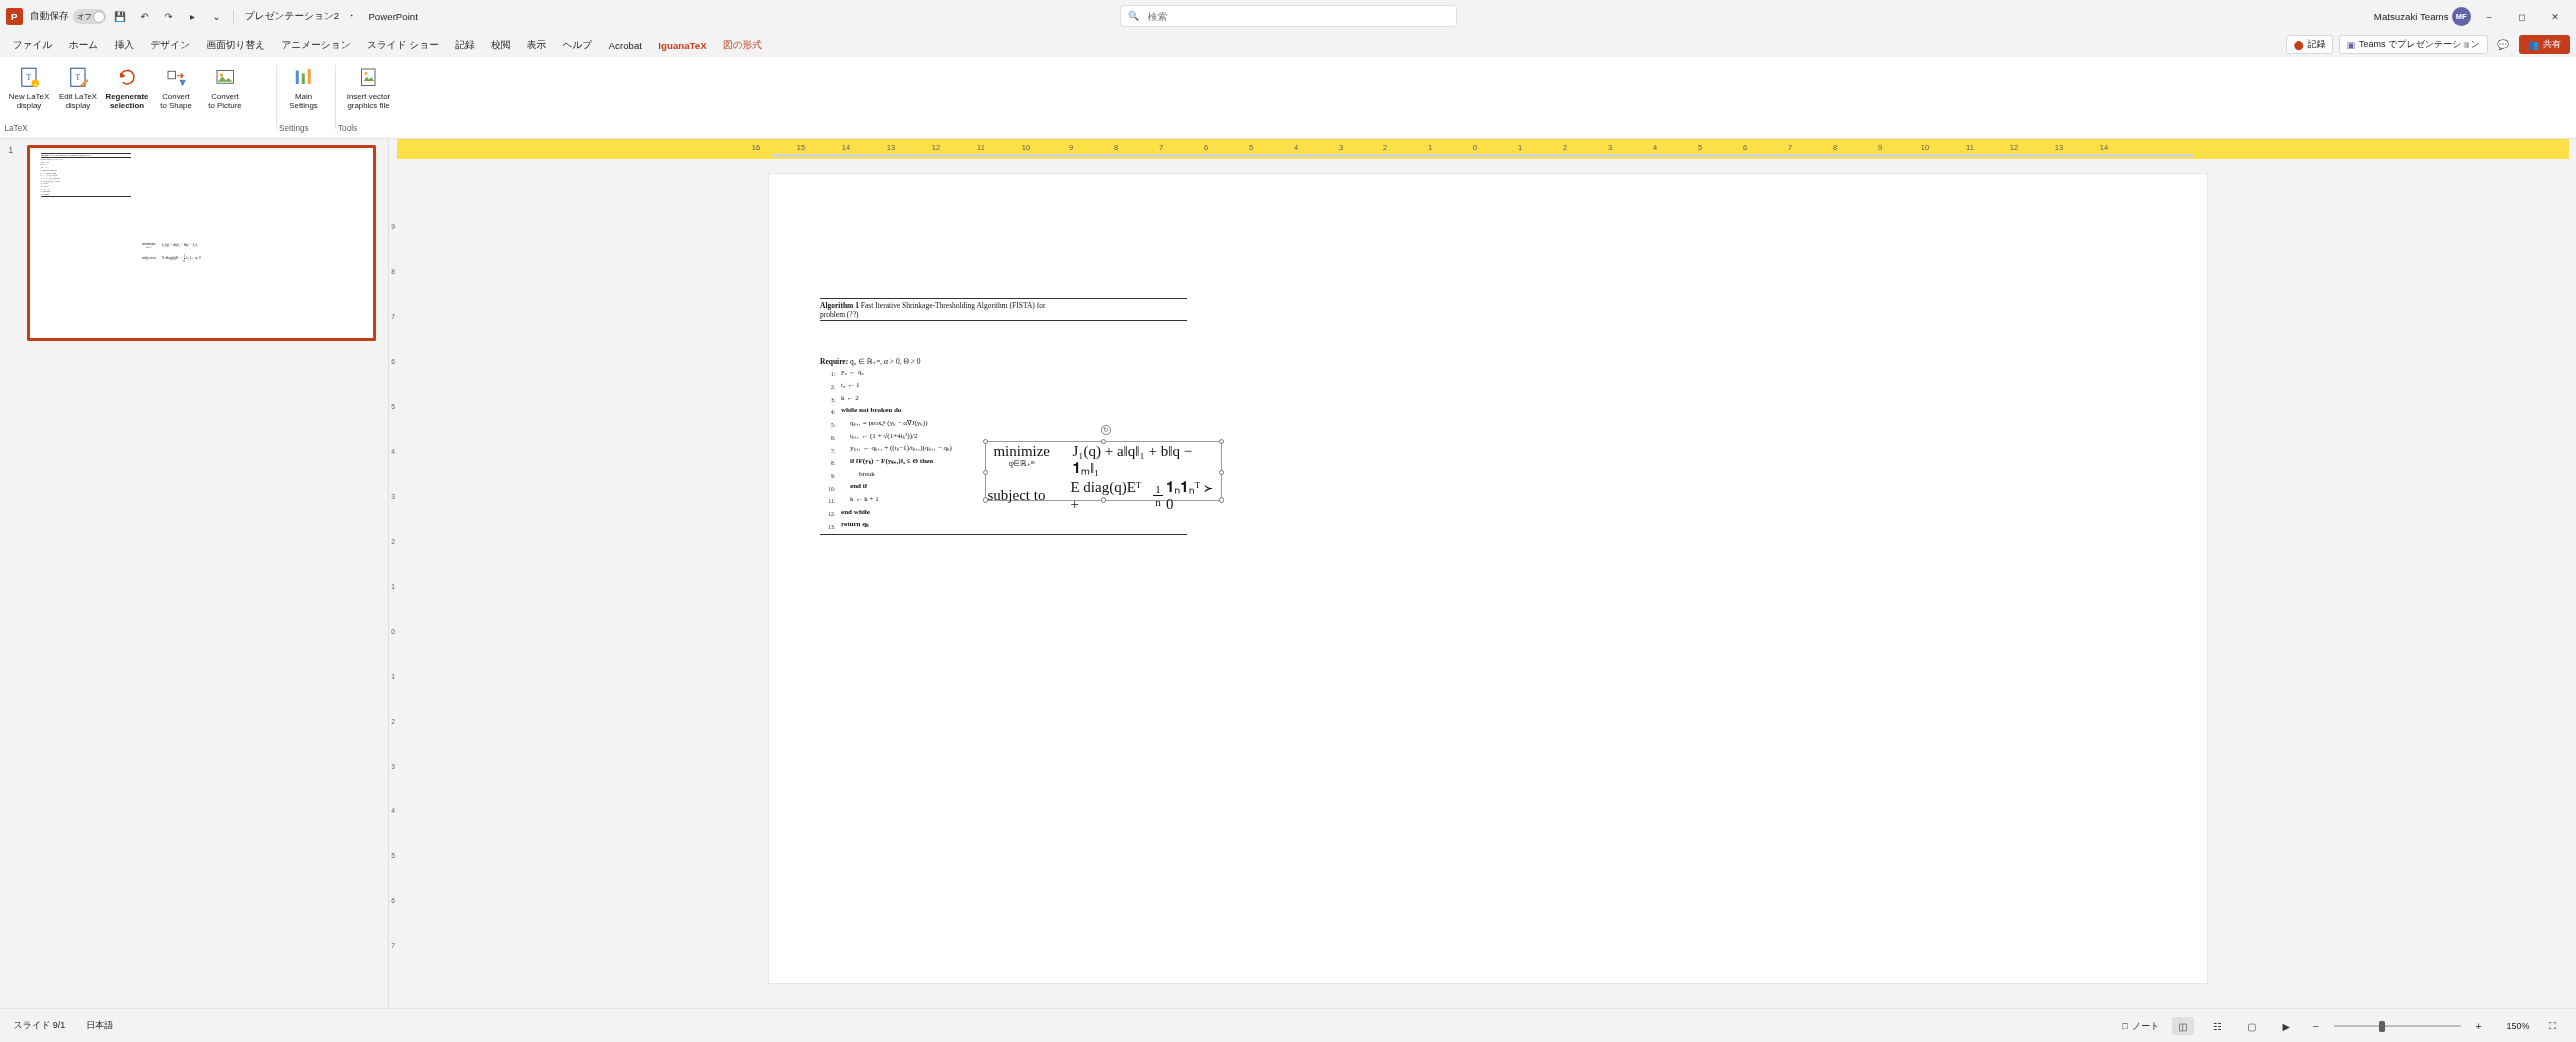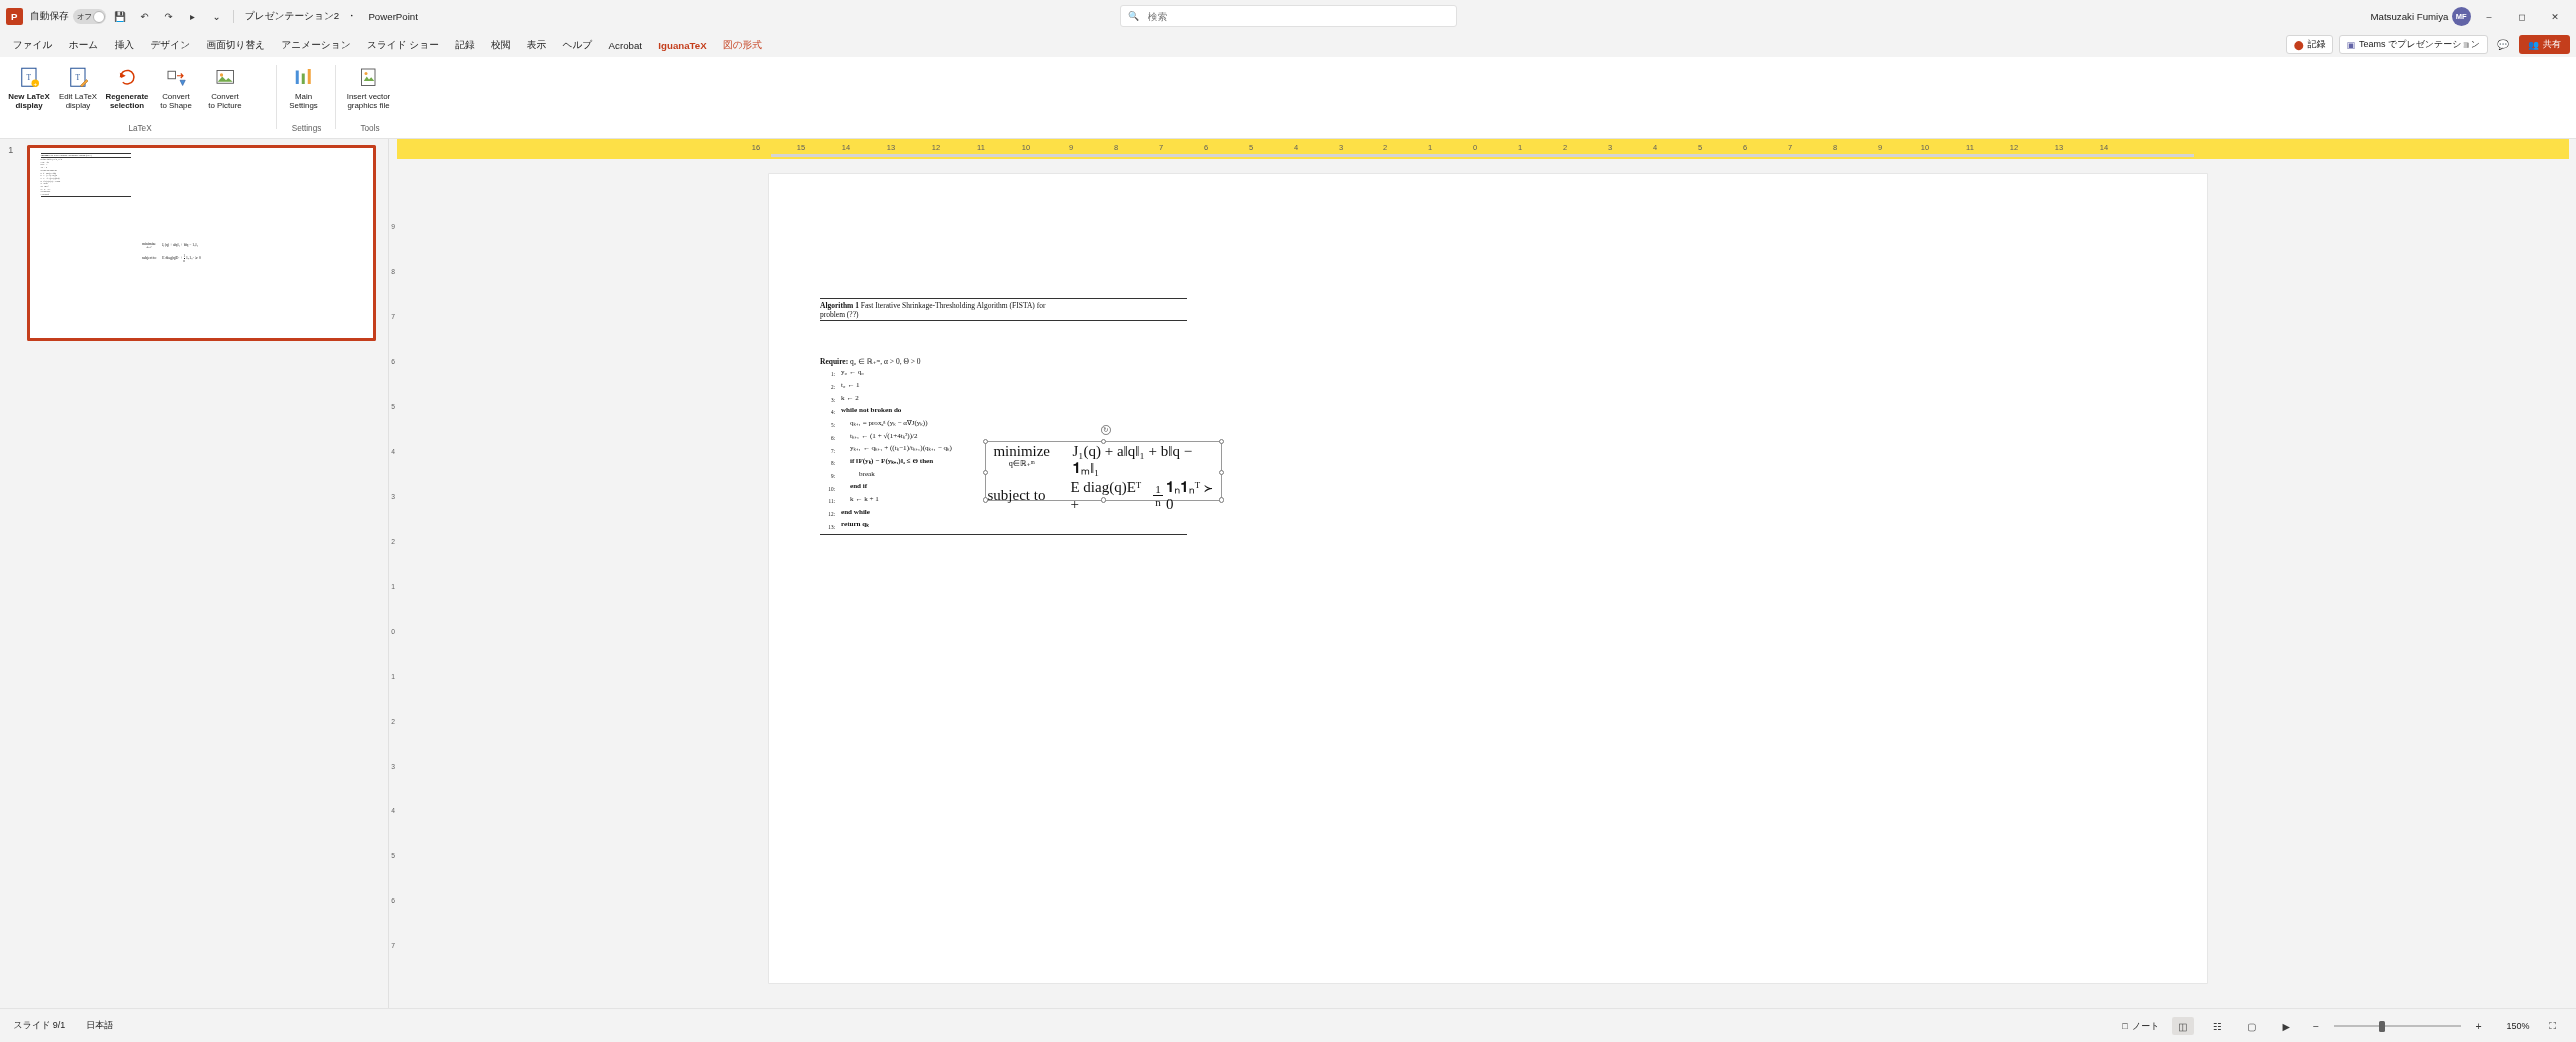--- a/index.html
+++ b/index.html
@@ -90,21 +90,21 @@
   .ribbon-icon-btn { width: 19.5px; height: 19px; display:flex; align-items:center; justify-content:center; font-size: 9.7px; color:#3b3b3b; }
 
   
   .ribbon {
     position: absolute; top: 57px; left: 0; width: 2576px; height: 82px;
     background: #ffffff; border-bottom: 0.7px solid #e3e3e3;
   }
   .ribbon-group { position: absolute; top: 3px; height: 78px; display: flex; flex-direction: column; }
   .rg-items { display: flex; align-items: flex-start; height: 64px; }
   .rg-label {
-    text-align: center; font-size: 8.2px; color: #616161; width: 100%;
+    text-align: left; font-size: 8.2px; color: #616161; width: 100%;
     border-top: 0;
   }
   .rg-divider { position: absolute; top: 7.5px; width: 0.7px; height: 64px; background: #e3e3e3; }
   .rbtn {
     width: 49px; display: flex; flex-direction: column; align-items: center;
     padding-top: 4.5px; gap: 2.2px;
   }
   .rbtn .glyph { height: 25.5px; display: flex; align-items: center; justify-content: center; }
   .rbtn .txt { font-size: 7.9px; line-height: 9px; text-align: center; color: #212121; }
 
@@ -260,21 +260,21 @@
     <div class="doc-sep">・</div>
     <div class="doc-name">PowerPoint</div>
   </div>
 
   <div class="tb-search">
     <span style="font-size:9px;color:#616161;">🔍</span>
     <input placeholder="検索" style="">
   </div>
 
   <div class="tb-right">
-    <div class="user-name">Matsuzaki Fumiya</div>
+    <div class="user-name">Matsuzaki Teams</div>
     <div class="avatar">MF</div>
     <div class="win-btn">–</div>
     <div class="win-btn">◻</div>
     <div class="win-btn close">✕</div>
   </div>
 </div>
 
 <div class="ribbon-tabs">
   <div class="rtab">ファイル</div>
   <div class="rtab">ホーム</div>
@@ -314,21 +314,21 @@
     <div class="rg-items">
       <div class="rbtn">
         <span class="glyph">
           <svg width="22.5" height="22.5" viewBox="0 0 30 30">
               <rect x="5" y="3" width="19" height="24" fill="#fff" stroke="#2b579a" stroke-width="1.4"></rect>
               <text x="14.5" y="18" font-size="10" text-anchor="middle" fill="#2b579a" font-family="Liberation Serif, serif">T</text>
               <circle cx="23" cy="23" r="5" fill="#ffb900"></circle>
               <text x="23" y="26" font-size="8" text-anchor="middle" fill="#fff">+</text>
             </svg>
         </span>
-        <span class="txt" style="white-space:pre-line;font-weight:bold;">New LaTeX
+        <span class="txt" style="white-space:pre-line;">New LaTeX
 display</span>
       </div>
       <div class="rbtn">
         <span class="glyph">
           <svg width="22.5" height="22.5" viewBox="0 0 30 30">
               <rect x="5" y="3" width="19" height="24" fill="#fff" stroke="#2b579a" stroke-width="1.4"></rect>
               <text x="14.5" y="18" font-size="10" text-anchor="middle" fill="#2b579a" font-family="Liberation Serif, serif">T</text>
               <path d="M18 26 L26 18 L28 20 L20 28 Z" fill="#f2a33c" stroke="#b5761e" stroke-width="0.8"></path>
             </svg>
         </span>

